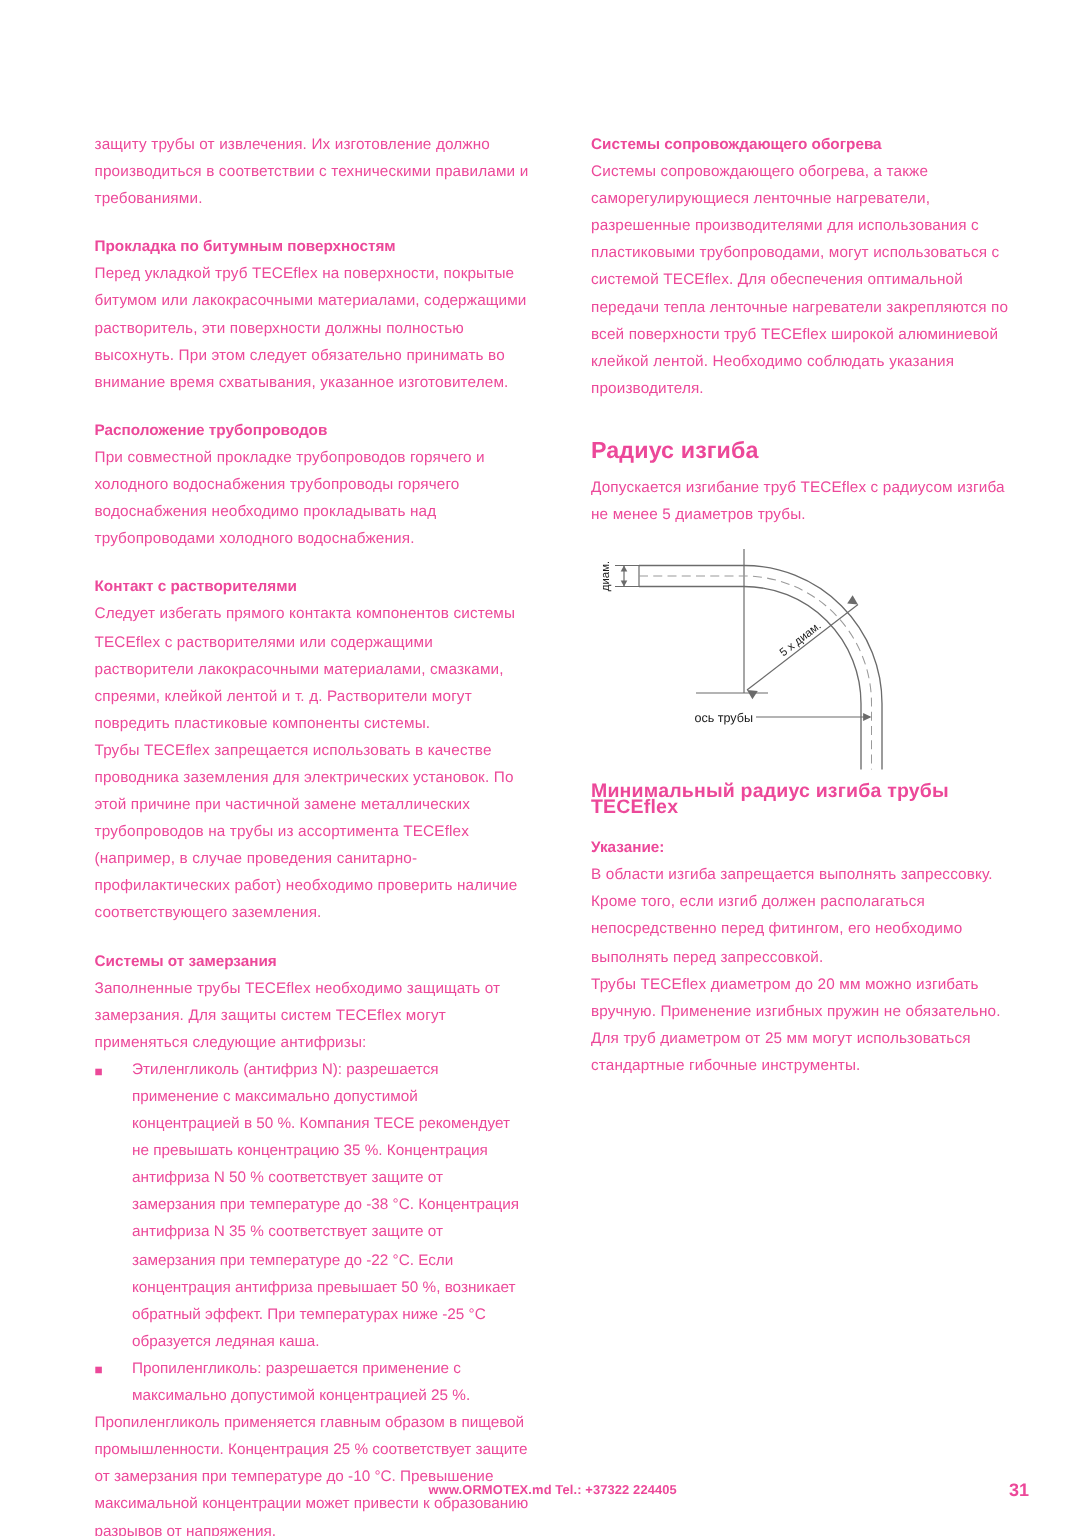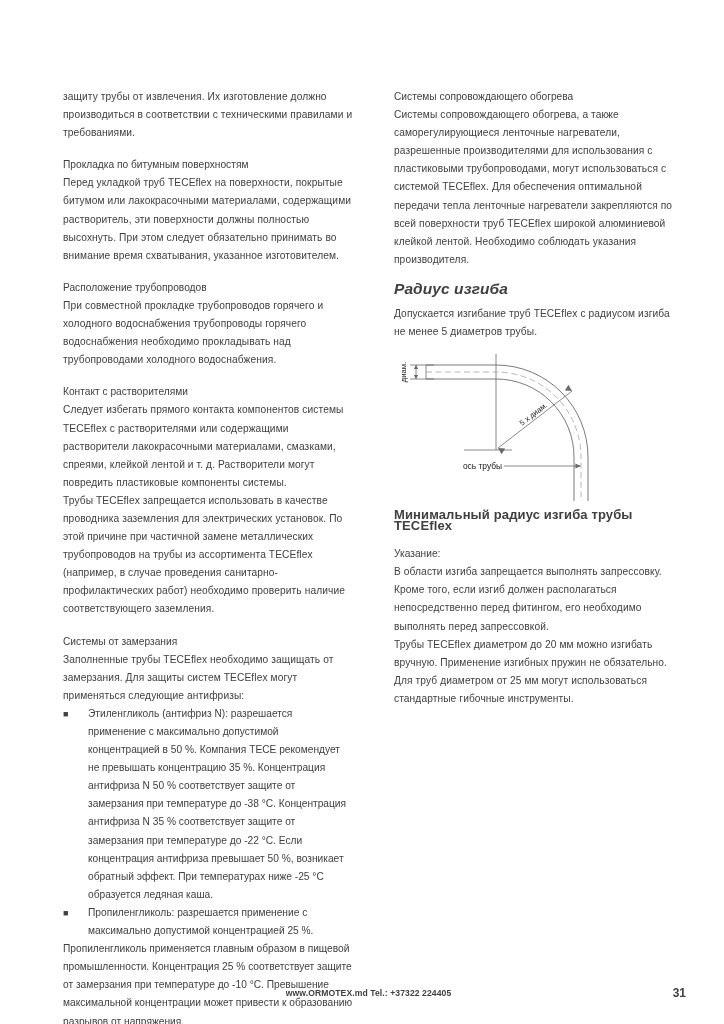--- a/index.html
+++ b/index.html
@@ -6,21 +6,21 @@
     margin: 0;
     padding: 0;
     background: #ffffff;
   }
   .page {
     position: relative;
     width: 724px;
     height: 1024px;
     background: #ffffff;
     font-family: "Liberation Sans", "DejaVu Sans", sans-serif;
-    color: #404040;
+    color: #ec4899;
     overflow: hidden;
     box-sizing: border-box;
   }
   .col {
     position: absolute;
     top: 88px;
     width: 290px;
   }
   .col-left { left: 63px; }
   .col-right { left: 394px; }
@@ -30,30 +30,29 @@
     line-height: 18.1px;
     margin: 0 0 0 0;
     text-align: left;
     letter-spacing: 0.01em;
   }
   .body-text + .body-text { margin-top: 0; }
 
   h3.subhead {
     font-size: 10.2px;
     line-height: 18.1px;
-    font-weight: normal;
+    font-weight: bold;
     margin: 14px 0 0 0;
   }
   h2.sectionhead {
     font-size: 15.5px;
     line-height: 20px;
     font-weight: bold;
-    margin: 10px 0 6px 0;
+    margin: 22px 0 6px 0;
     letter-spacing: 0.005em;
-    font-style: italic;
   }
   .gap-top { margin-top: 14px; }
 
   ul.bullets {
     list-style: none;
     margin: 0;
     padding: 0;
   }
   ul.bullets > li {
     position: relative;

